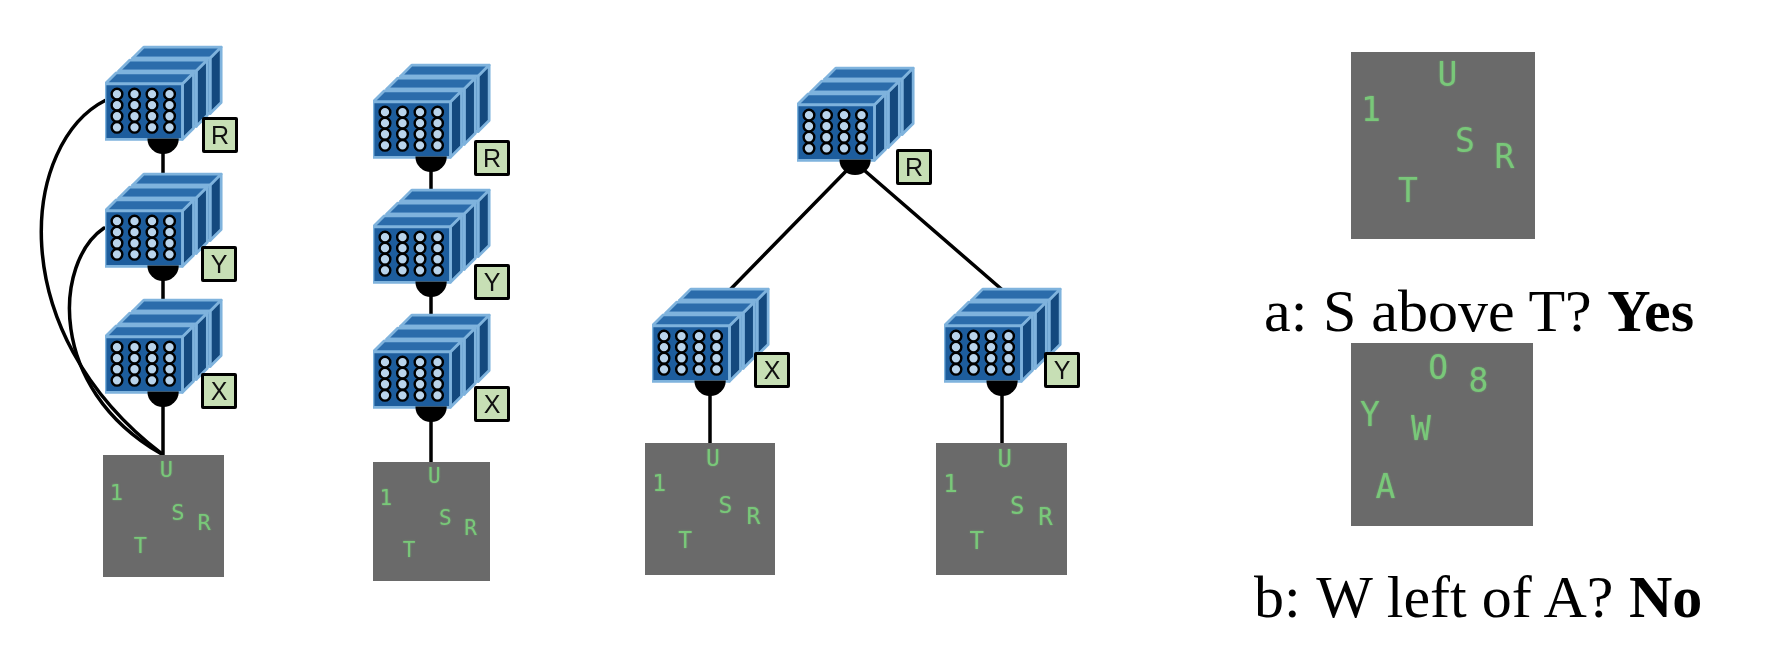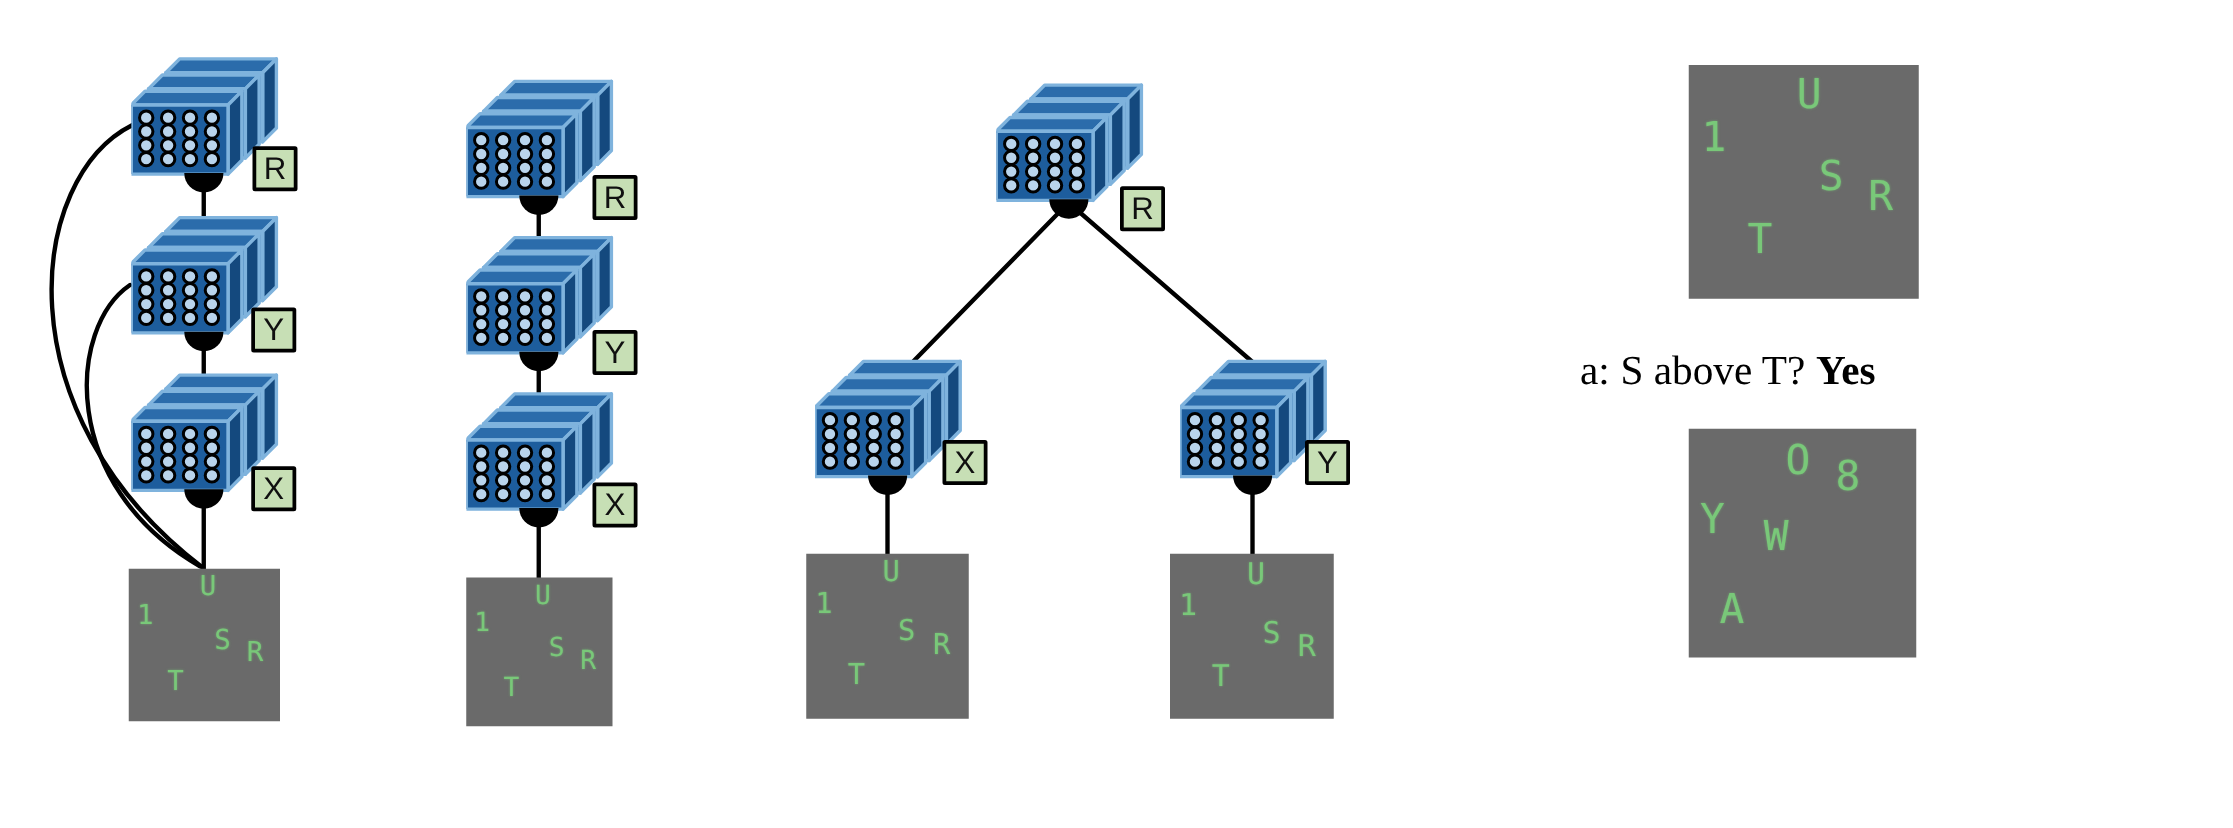--- a/index.html
+++ b/index.html
@@ -29,21 +29,21 @@
   }
   .scene-letter{
     position:absolute;color:#79c879;line-height:1;
     text-shadow:0 0 2px rgba(120,200,120,.65);
     filter:blur(0.4px);
   }
 
   
   .caption{
     position:absolute;z-index:2;font-family:"Liberation Serif",serif;
-    font-size:33px;color:#000;white-space:nowrap;line-height:1.05;
+    font-size:60px;color:#000;white-space:nowrap;line-height:1.05;
   }
   .caption .seg{margin-right:0.26em;}
   .caption .ans{font-weight:700;margin-right:0;}
 </style>
 </head>
 <body>
 
 <svg width="0" height="0" style="position:absolute" aria-hidden="true">
   <defs>
     <symbol id="conv-module" viewBox="0 0 128 122">
@@ -202,14 +202,17 @@
   </div>
 
   <div class="scene" style="left:1351px;top:343px;width:182px;height:183px;font-size:33px">
       <span class="scene-letter" style="left: 42.5%; top: 4.5%;">O</span>
       <span class="scene-letter" style="left: 64.5%; top: 11.5%;">8</span>
       <span class="scene-letter" style="left: 5%; top: 30%;">Y</span>
       <span class="scene-letter" style="left: 33%; top: 37.5%;">W</span>
       <span class="scene-letter" style="left: 13.5%; top: 69.5%;">A</span>
     </div>
 
+  <div class="caption" style="left:1254px;top:566px">
+    <span class="seg">b:</span><span class="seg">W left of A?</span><span class="ans">No</span>
+  </div>
 
 </div>
 
 </body></html>

